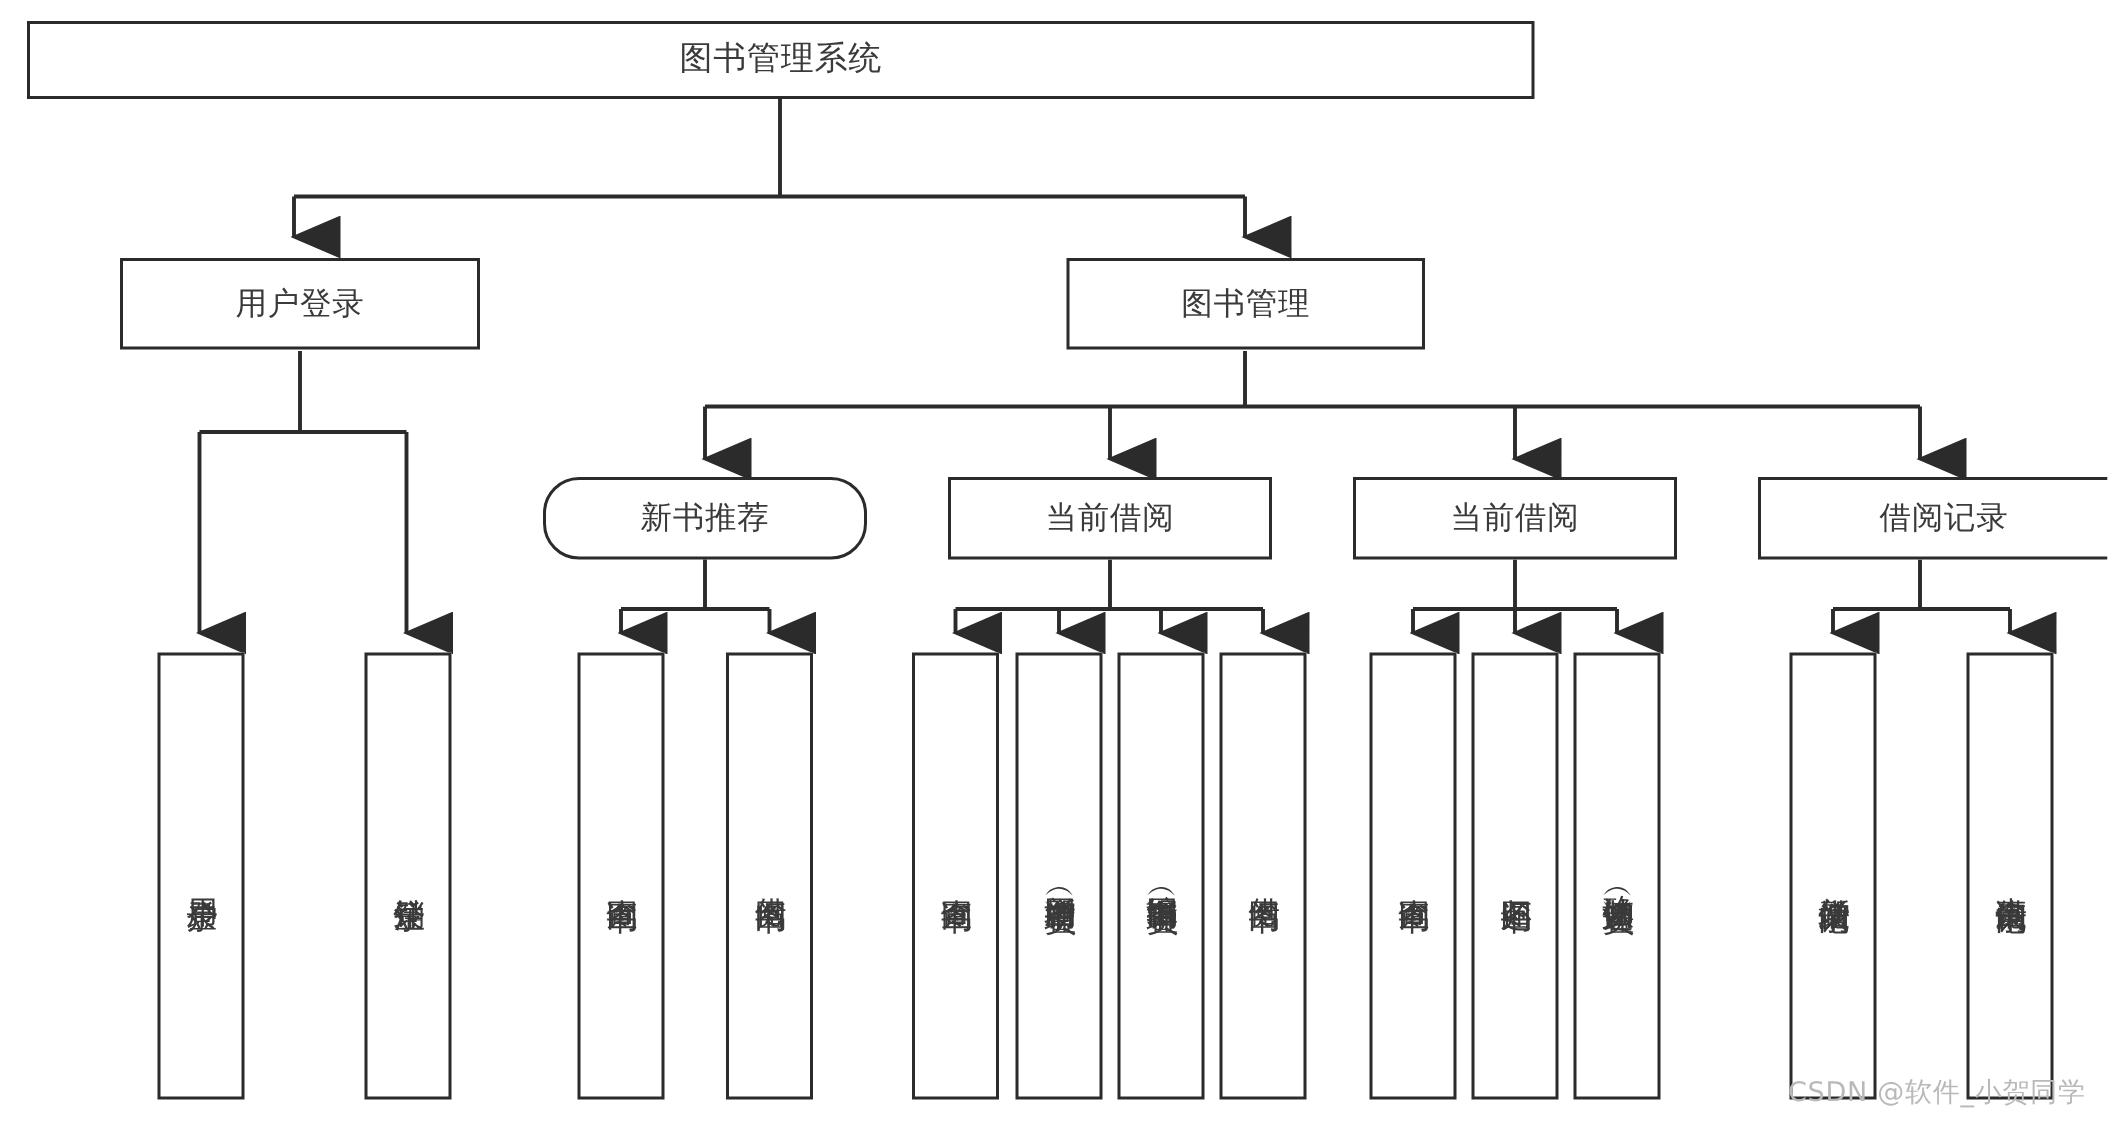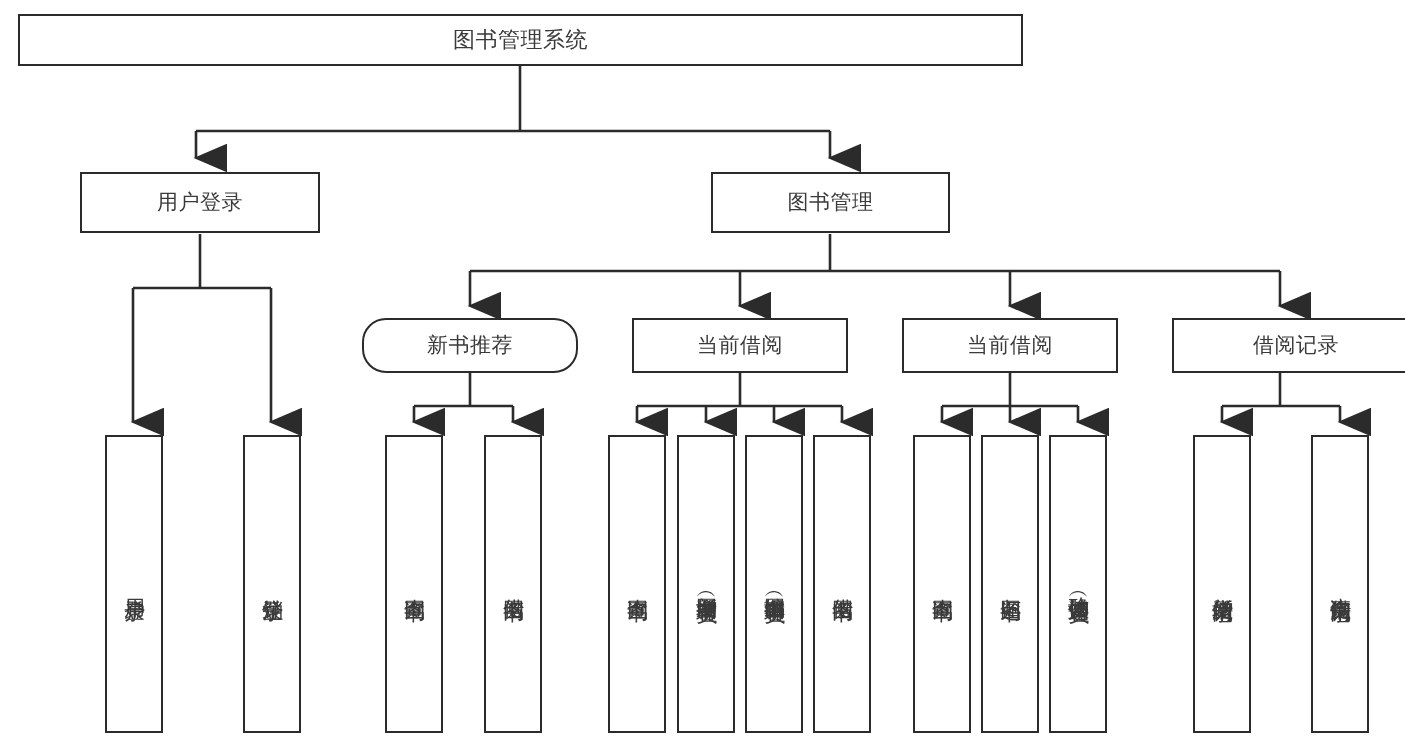--- a/index.html
+++ b/index.html
@@ -179,14 +179,15 @@
     <span class="vtext">确认归还（管理员）</span>
   </div>
 
   <div class="node vert" style="left:1193px; top:435px; width:58px; height:298px;">
     <span class="vtext">新增借阅记录</span>
   </div>
   <div class="node vert" style="left:1311px; top:435px; width:58px; height:298px;">
     <span class="vtext">查询借阅记录</span>
   </div>
 
+  <div class="watermark" style="left:1192px; top:716px;">CSDN @软件_小贺同学</div>
 
 </div>
 
 </body></html>

